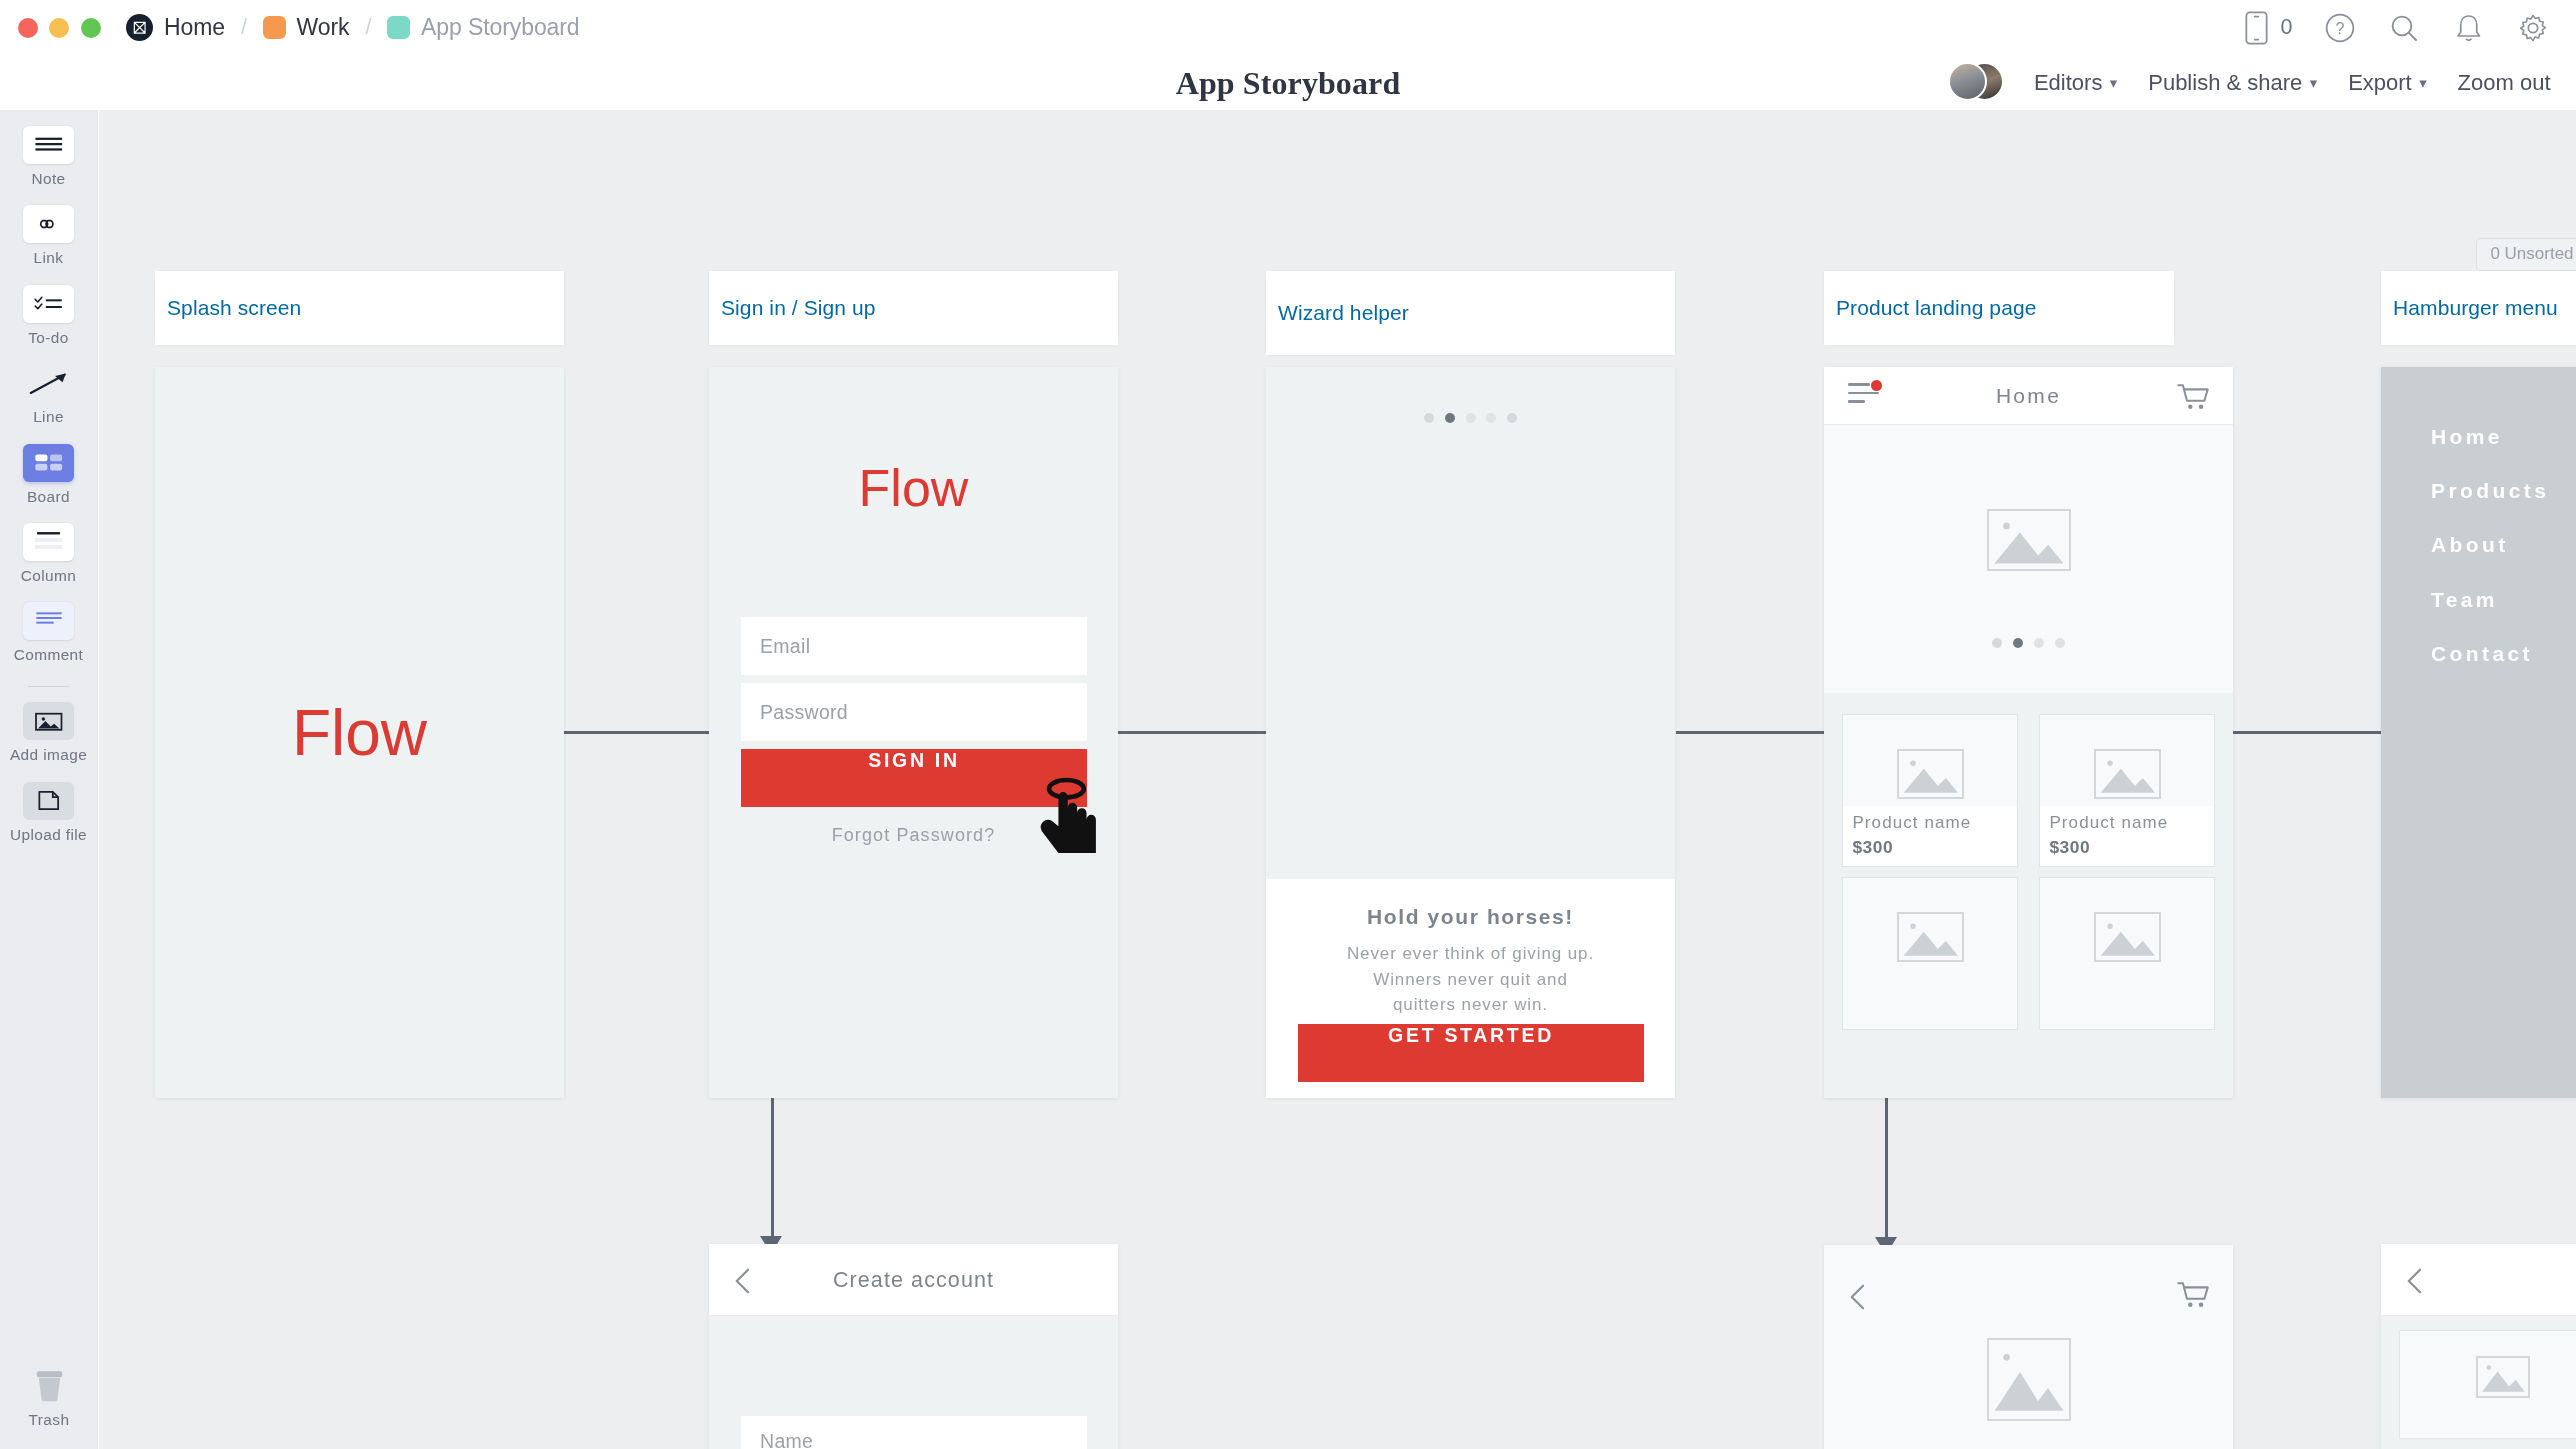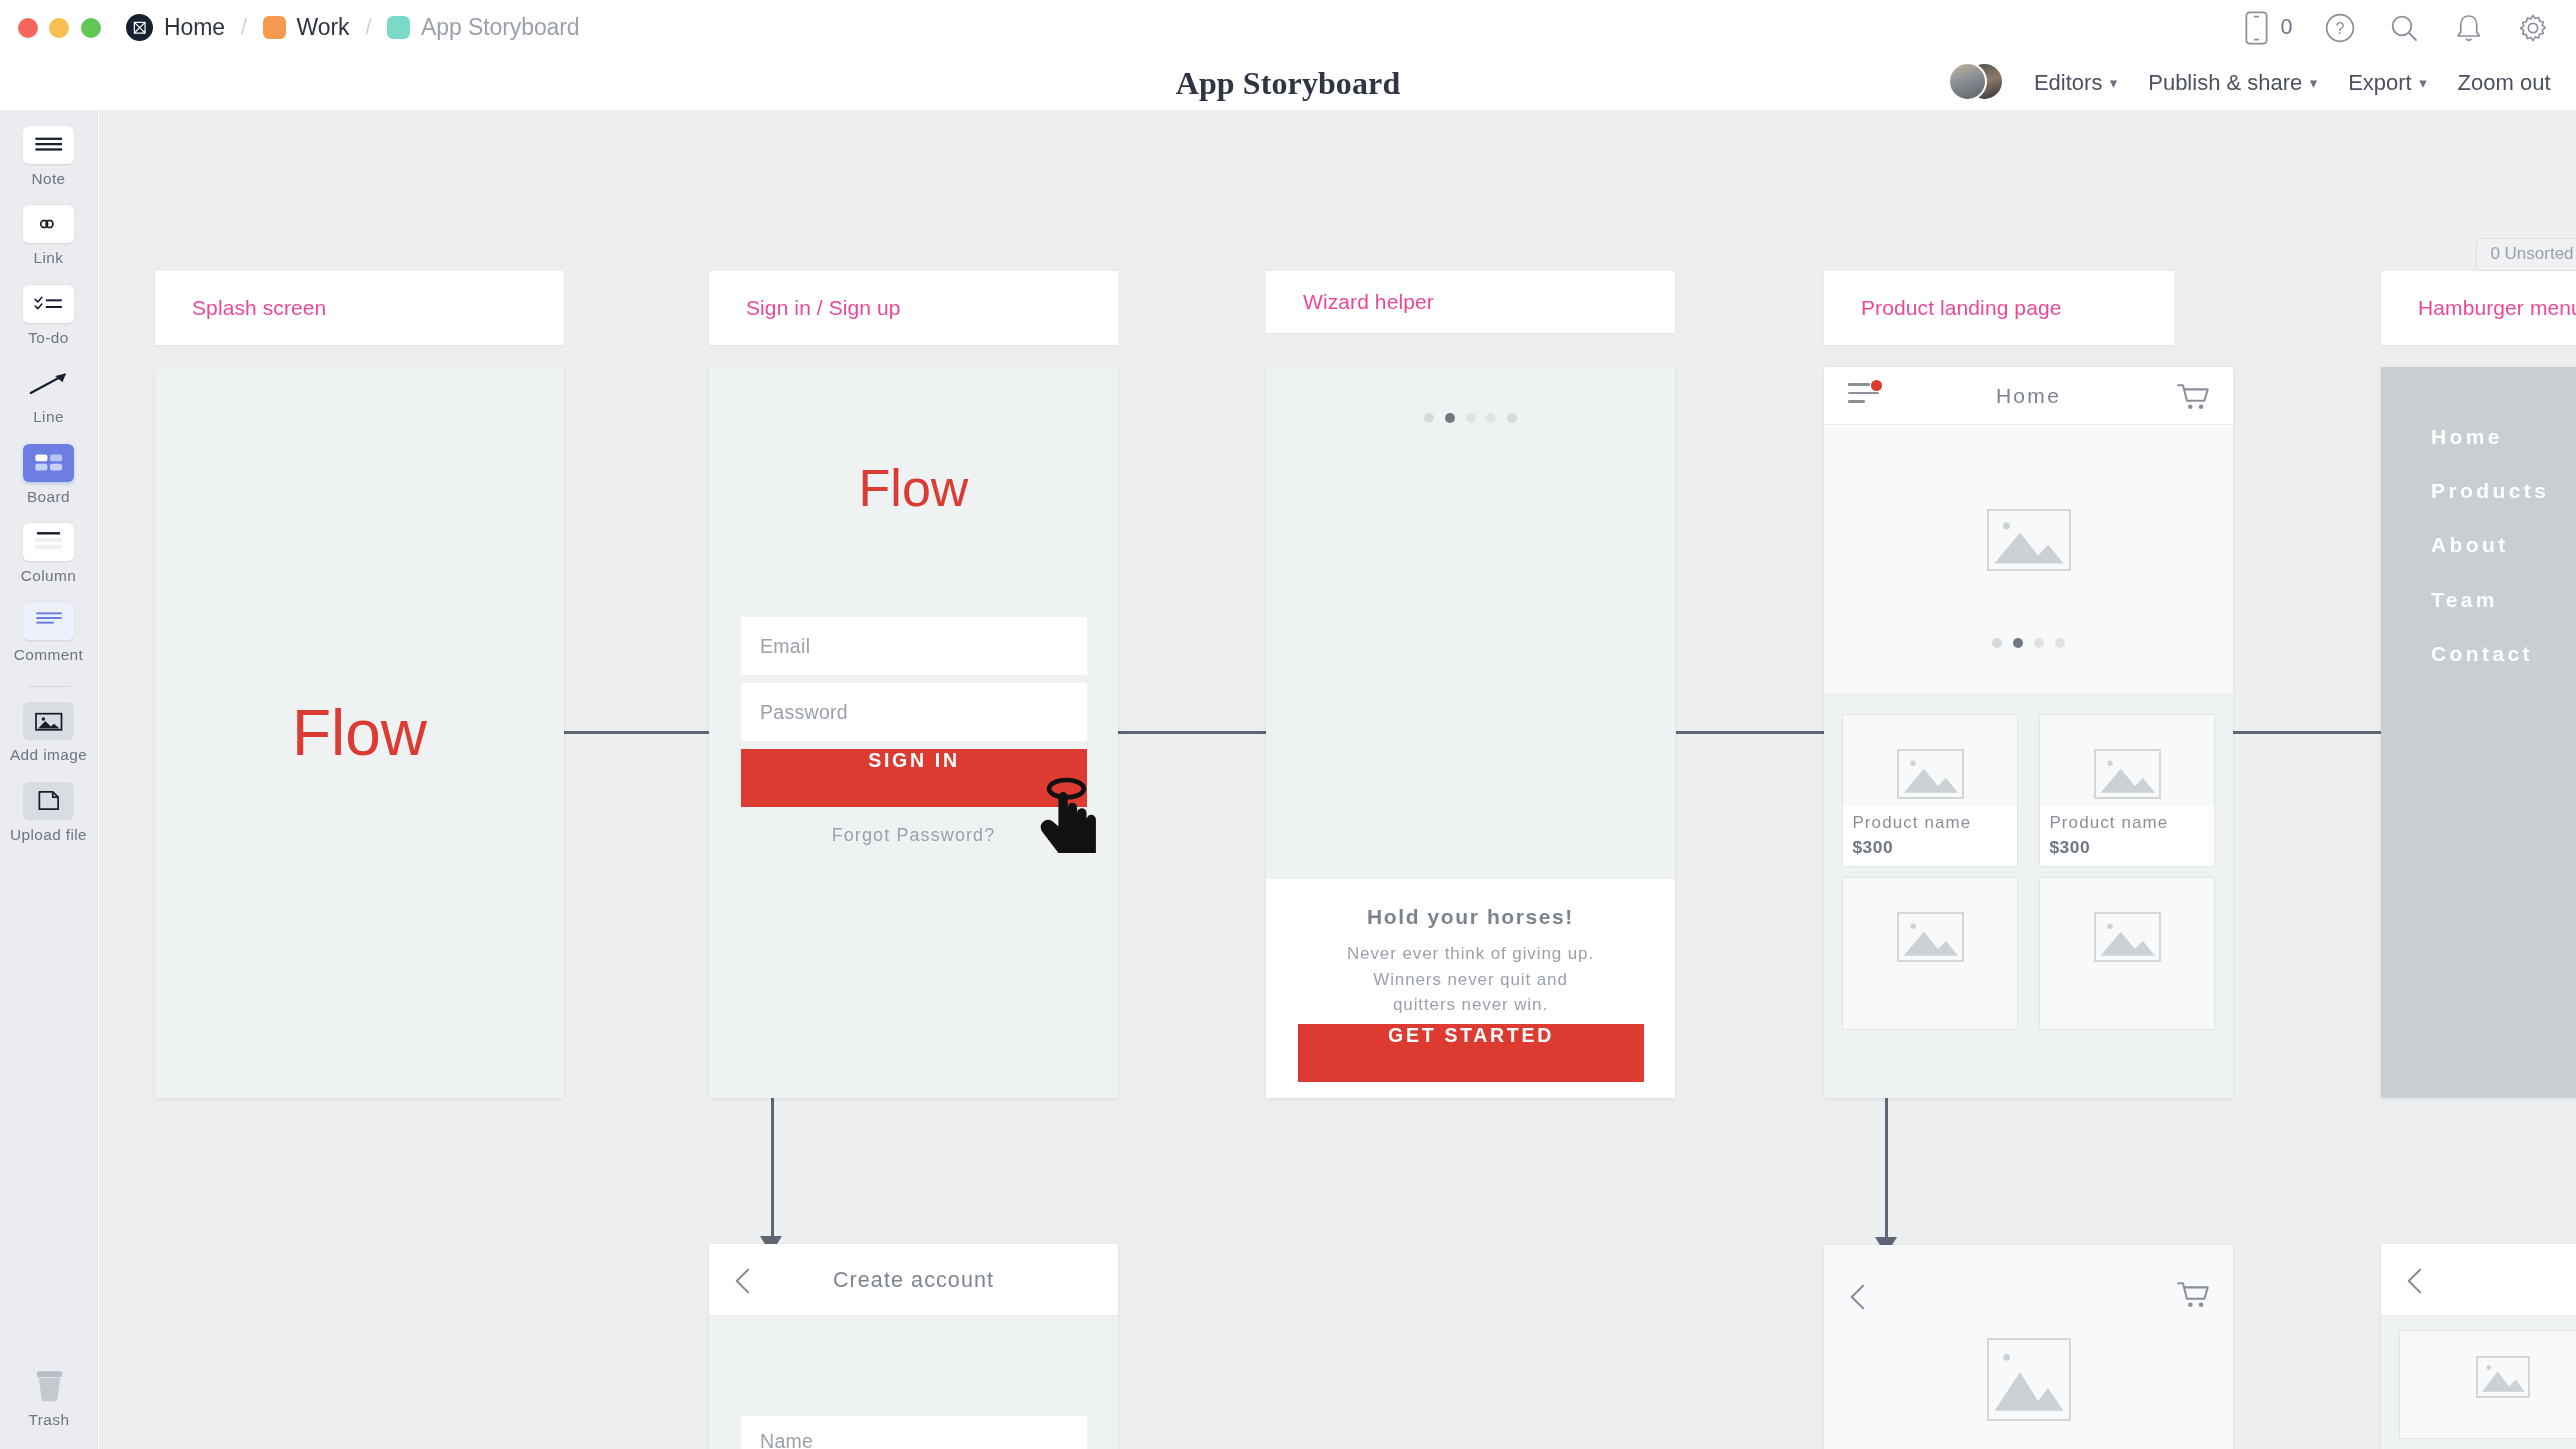--- a/index.html
+++ b/index.html
@@ -96,22 +96,22 @@
     position: absolute; left: 2377px; top: 128px;
     background: #f0f1f3; border: 0.7px solid #dcdfe3; border-radius: 4.7px;
     padding: 5.4px 13.4px; font-size: 17px; color: #9aa0aa; white-space: nowrap;
     z-index: 25;
   }
 
   
   .card-title {
     position: absolute; background: #ffffff;
     box-shadow: 0 1.3px 3.4px rgba(0,0,0,0.06);
-    display: flex; align-items: center; padding-left: 37px;
-    font-size: 21px; color: #ec4899; letter-spacing: 0.1px;
+    display: flex; align-items: center; padding-left: 12px;
+    font-size: 21px; color: #0369a1; letter-spacing: 0.1px;
   }
 
   
   .phone {
     position: absolute; background: #eff2f3;
     box-shadow: 0 1.3px 4px rgba(0,0,0,0.07);
     overflow: hidden;
   }
 
   
@@ -467,21 +467,21 @@
 
   <div class="hand" style="left:939px; top:664px;">
     <svg width="81" height="87" viewBox="0 0 120 130">
       <ellipse cx="42" cy="22" rx="26" ry="13" fill="none" stroke="#111" stroke-width="7"></ellipse>
       <path d="M30 34 L30 78 L20 70 a11 11 0 0 0 -15 15 L30 118 L86 118 L86 68
                a7 7 0 0 0 -14 0 L72 58 a7 7 0 0 0 -14 0 L58 50 a7 7 0 0 0 -14 0 L44 34
                a7 7 0 0 0 -14 0 Z" fill="#111"></path>
     </svg>
   </div>
 
-  <div class="card-title" style="left:1167px; top:161px; width:409px; height:62px;">
+  <div class="card-title" style="left:1167px; top:161px; width:409px; height:84px;">
     <span>Wizard helper</span>
   </div>
   <div class="phone" style="left:1167px; top:257px; width:409px; height:731px;">
     <div class="dots" style="left:0; right:0; top:46px; justify-content:center;">
       <span class="dot light"></span>
       <span class="dot active"></span>
       <span class="dot"></span>
       <span class="dot"></span>
       <span class="dot light"></span>
     </div>

